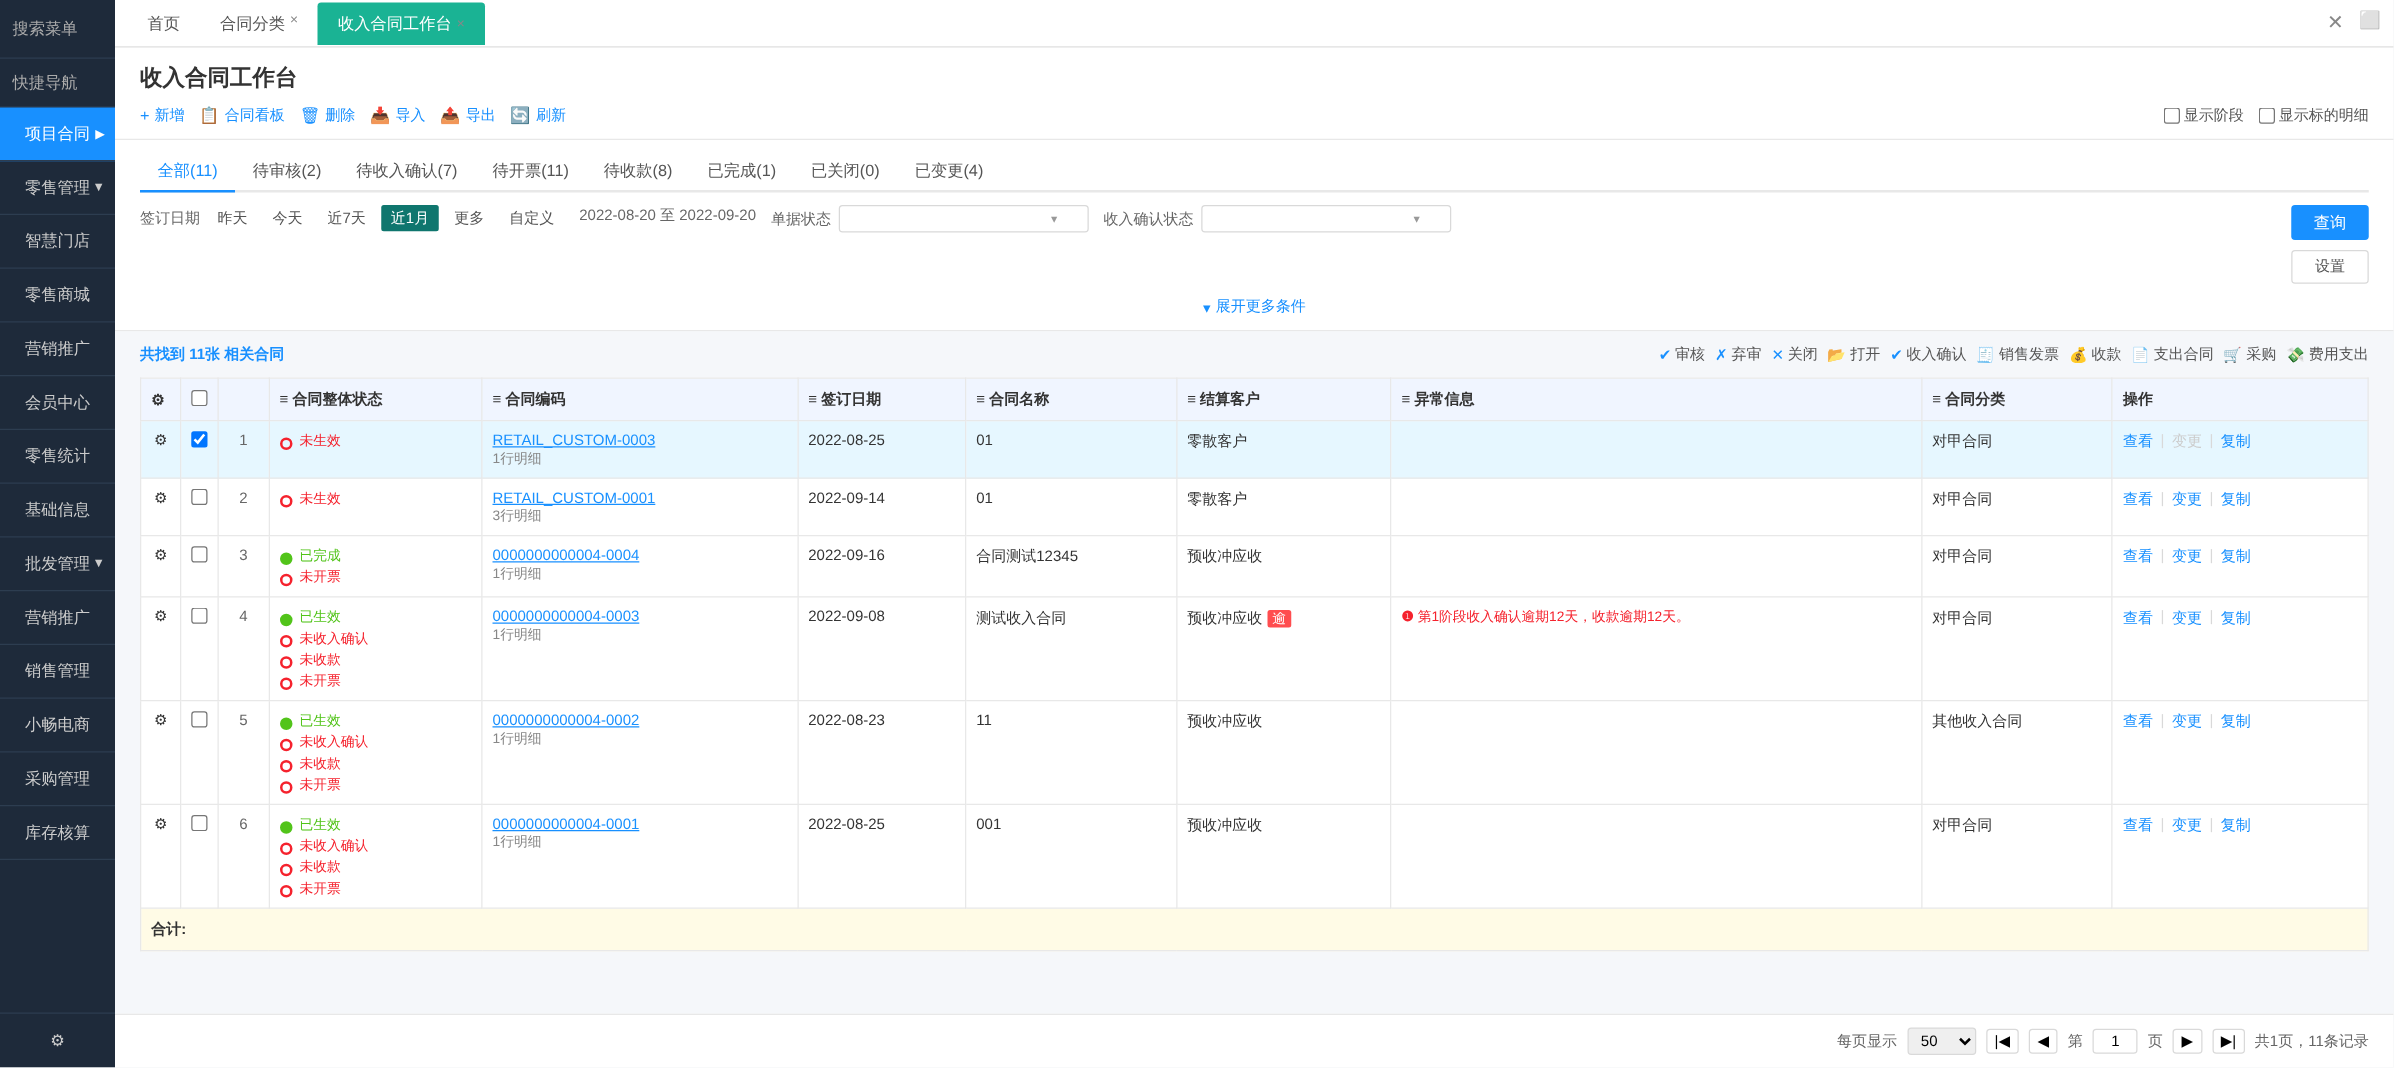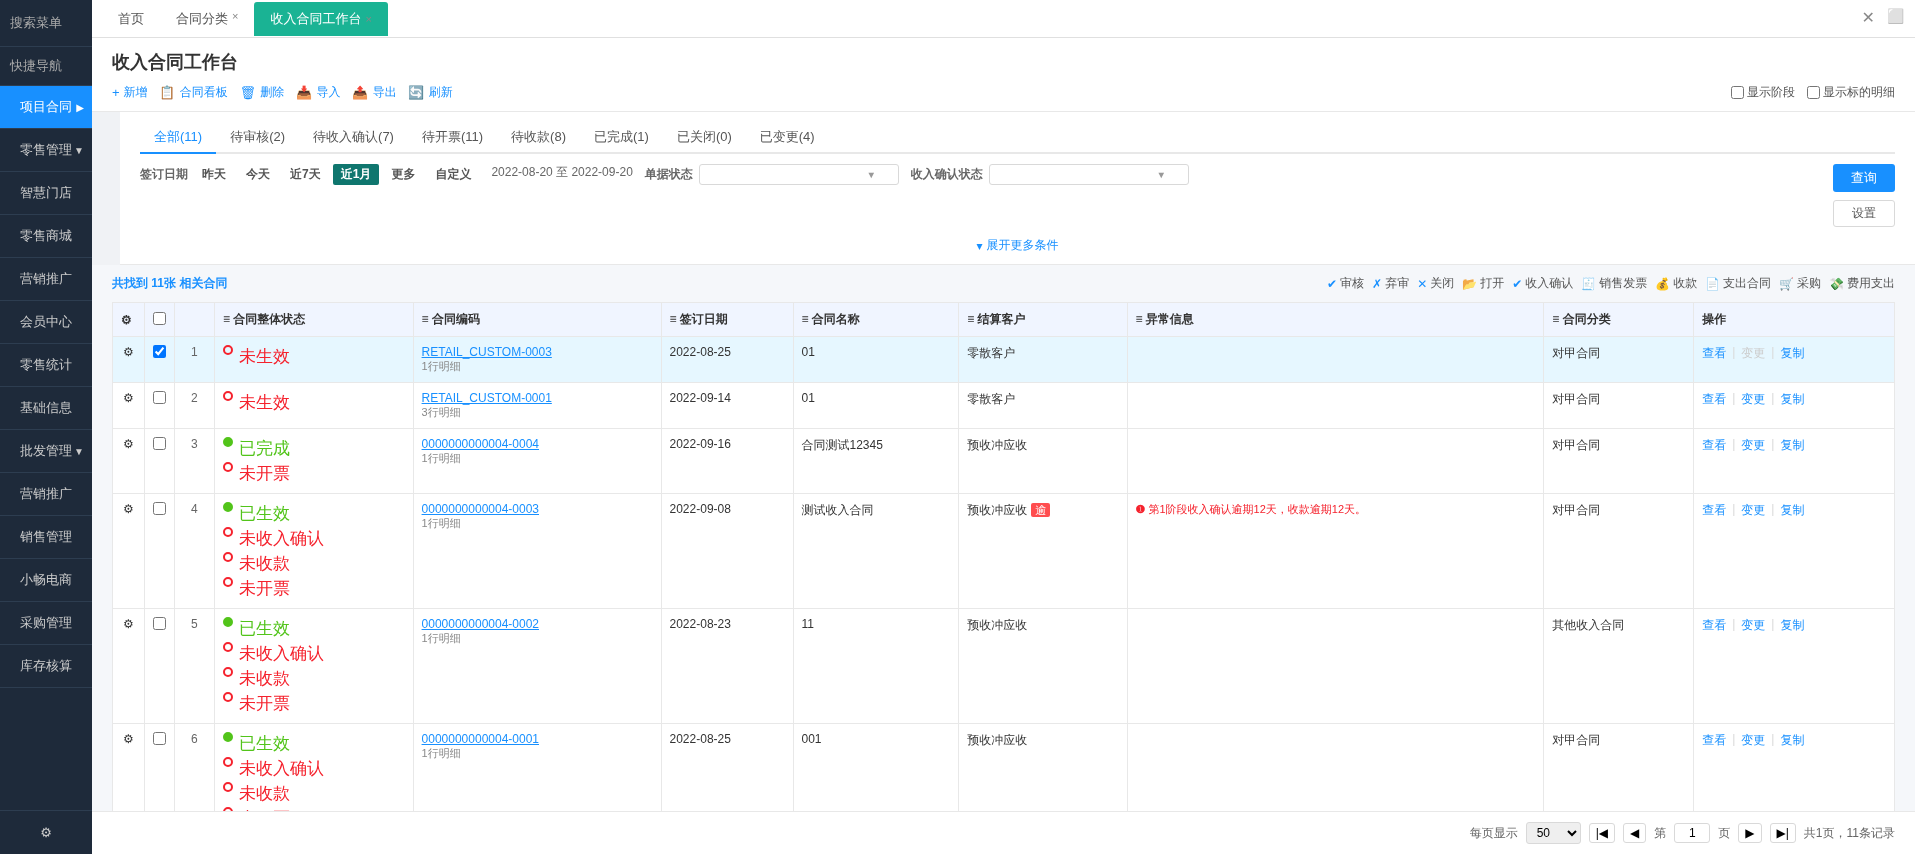--- a/index.html
+++ b/index.html
@@ -29,25 +29,25 @@
     
     .page-header { background: #fff; padding: 12px 20px 0 20px; border-bottom: 1px solid #e8e8e8; flex-shrink: 0; }
     .page-title { font-size: 18px; font-weight: bold; color: #333; margin-bottom: 10px; }
     .page-toolbar { display: flex; align-items: center; gap: 12px; padding-bottom: 10px; flex-wrap: wrap; }
     .toolbar-btn { display: flex; align-items: center; gap: 4px; font-size: 12px; color: #555; cursor: pointer; white-space: nowrap; }
     .toolbar-btn .icon { font-size: 13px; }
     .toolbar-btn.primary { color: #1890ff; }
     .toolbar-checkbox { display: flex; align-items: center; gap: 3px; font-size: 12px; color: #555; cursor: pointer; }
 
     
-    .filter-area { background: #fff; padding: 10px 20px; border-bottom: 1px solid #e8e8e8; flex-shrink: 0; margin-left: 28px; }
+    .filter-area { background: #fff; padding: 10px 20px; border-bottom: 1px solid #e8e8e8; flex-shrink: 0; }
     .filter-tabs { display: flex; gap: 0; margin-bottom: 10px; border-bottom: 2px solid #e8e8e8; }
     .filter-tab { padding: 6px 14px; font-size: 13px; cursor: pointer; color: #555; border-bottom: 2px solid transparent; margin-bottom: -2px; white-space: nowrap; }
     .filter-tab.active { color: #1890ff; border-bottom: 2px solid #1890ff; }
-    .filter-group { display: flex; align-items: center; gap: 6px; font-weight: bold; }
+    .filter-group { display: flex; align-items: center; gap: 6px; }
     .filter-label { font-size: 12px; color: #666; white-space: nowrap; }
     .filter-date-btns { display: flex; align-items: center; gap: 4px; }
     .date-btn { padding: 2px 8px; font-size: 12px; cursor: pointer; color: #555; border-radius: 2px; }
     .date-btn.active { background: #0f766e; color: #fff; }
     .filter-date-range { font-size: 12px; color: #666; }
     .filter-select { border: 1px solid #d9d9d9; padding: 4px 24px 4px 8px; font-size: 12px; border-radius: 3px; background: #fff; color: #555; position: relative; display: inline-flex; align-items: center; min-width: 160px; cursor: pointer; }
     .filter-select-arrow { margin-left: auto; color: #999; font-size: 10px; }
     .expand-btn { display: flex; align-items: center; gap: 4px; font-size: 12px; color: #1890ff; cursor: pointer; }
     .query-btn { background: #1890ff; color: #fff; border: none; padding: 5px 18px; font-size: 13px; border-radius: 3px; cursor: pointer; }
     .set-btn { background: #fff; border: 1px solid #d9d9d9; padding: 4px 14px; font-size: 12px; border-radius: 3px; cursor: pointer; color: #555; margin-top: 4px; }
@@ -62,21 +62,21 @@
     .action-btn .icon { color: #1890ff; }
 
     
     .data-table { width: 100%; border-collapse: collapse; background: #fff; font-size: 12px; }
     .data-table th { background: #f0f5ff; padding: 8px 8px; border: 1px solid #e8e8e8; color: #333; font-weight: 600; white-space: nowrap; text-align: left; }
     .data-table td { padding: 8px 8px; border: 1px solid #e8e8e8; color: #333; vertical-align: top; }
     .data-table tr.selected td { background: #e6f7ff; }
     .data-table .row-num { text-align: center; color: #666; }
     .data-table .link { color: #1890ff; cursor: pointer; text-decoration: underline; }
     .data-table .sub-text { color: #888; font-size: 11px; }
-    .status-badge { display: inline-flex; align-items: flex-start; gap: 3px; font-size: 17px; }
+    .status-badge { display: inline-flex; align-items: flex-end; gap: 3px; font-size: 11px; }
     .status-badge.red { color: #f5222d; }
     .status-badge.green { color: #52c41a; }
     .error-info { color: #f5222d; font-size: 11px; }
     .overdue-tag { background: #ff4d4f; color: #fff; padding: 1px 4px; border-radius: 2px; font-size: 11px; margin-left: 4px; }
     .table-row-ops { display: flex; gap: 6px; white-space: nowrap; }
     .op-link { color: #1890ff; cursor: pointer; font-size: 12px; }
     .op-link.disabled { color: #ccc; cursor: default; }
     .op-sep { color: #d9d9d9; }
     .total-row td { background: #fffbe6; font-weight: bold; }
 

